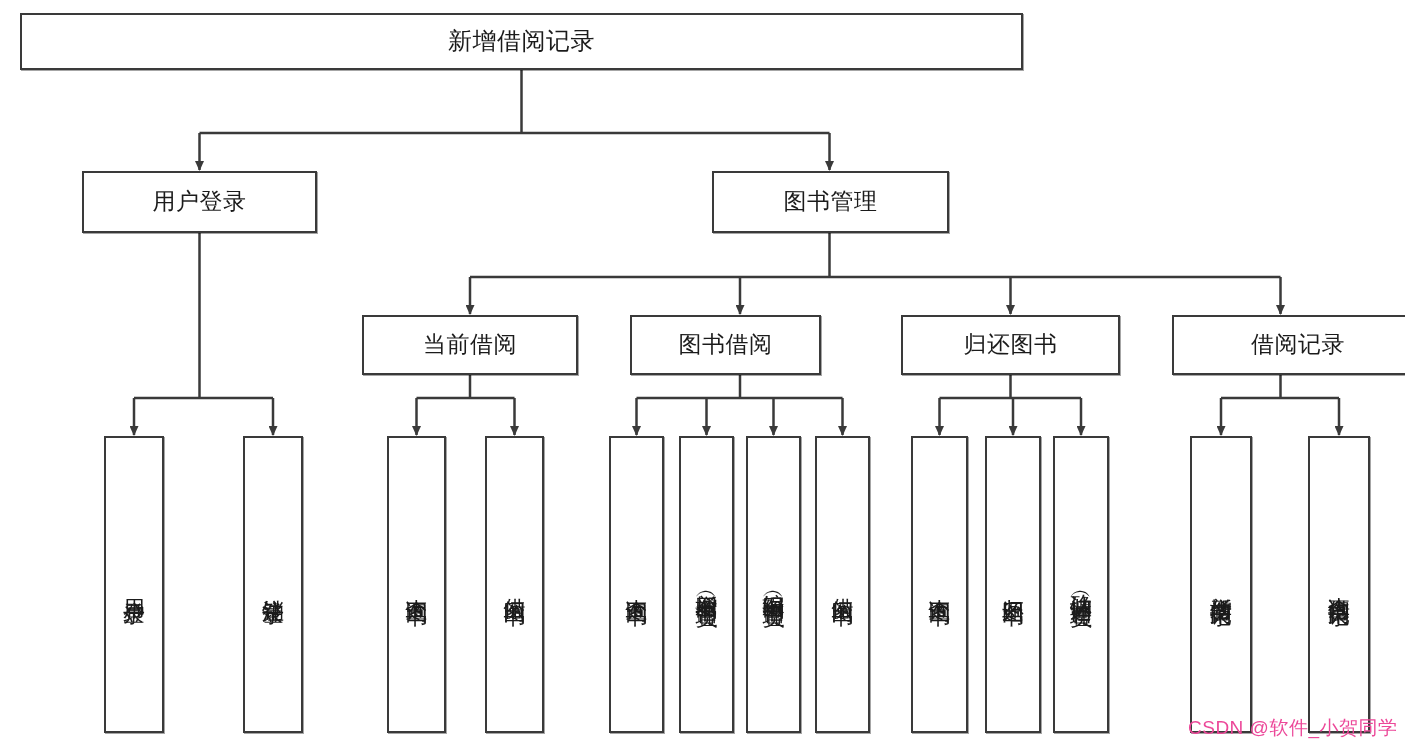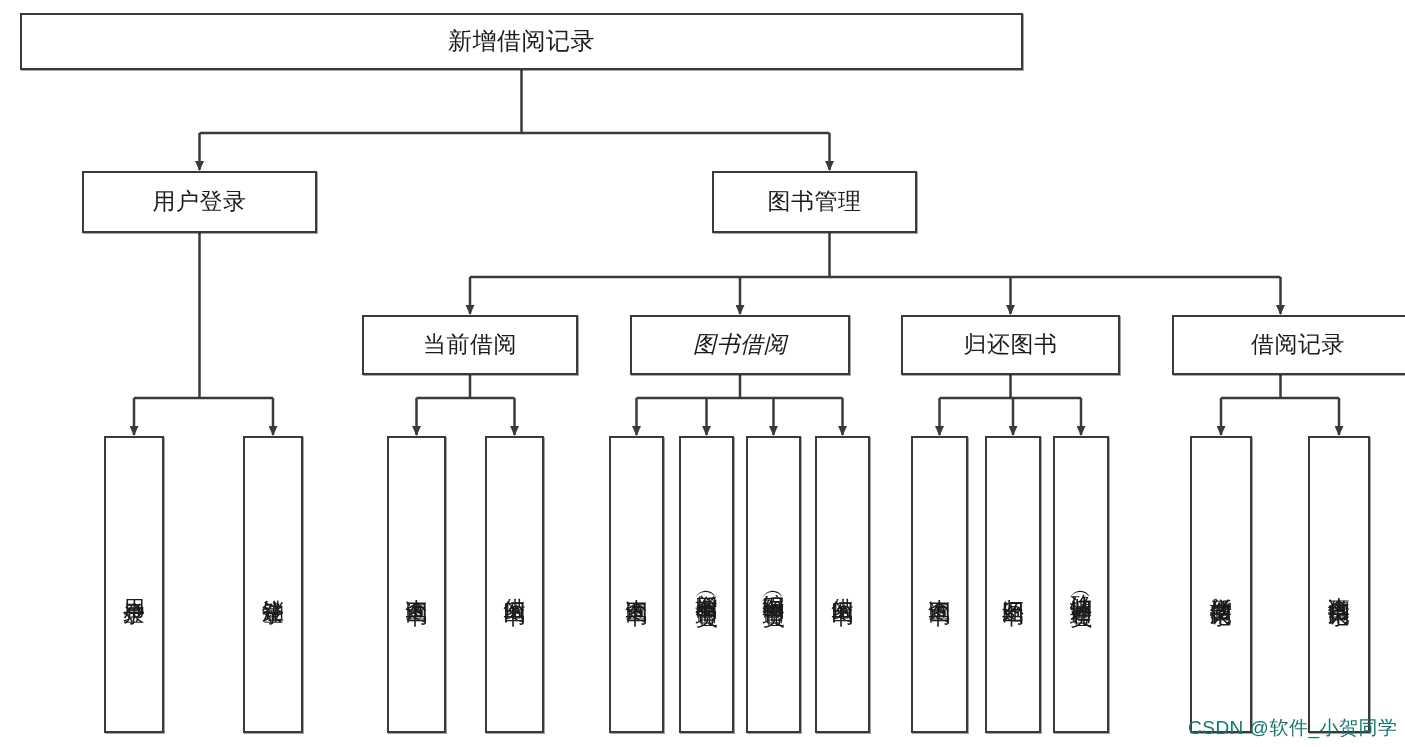--- a/index.html
+++ b/index.html
@@ -57,21 +57,21 @@
     writing-mode: vertical-rl;
     text-orientation: upright;
     font-size: 22px;
     line-height: 1.18;
     letter-spacing: 2px;
     white-space: nowrap;
   }
   .watermark {
     position: absolute;
     font-size: 19px;
-    color: #0f766e;
+    color: #ec4899;
     white-space: nowrap;
     letter-spacing: 0.5px;
   }
 </style>
 </head>
 <body>
 
 <div id="diagram-root">
 
   <svg id="edges-layer" width="1405" height="747" viewBox="0 0 1405 747" xmlns="http://www.w3.org/2000/svg">
@@ -117,27 +117,27 @@
       </g>
   </svg>
 
   <div id="nodes-layer">
       <div class="node horizontal root" style="left: 20px; top: 13px; width: 1003px; height: 57px;">
         <span class="node-label">新增借阅记录</span>
       </div>
       <div class="node horizontal" style="left: 82px; top: 171px; width: 235px; height: 62px;">
         <span class="node-label">用户登录</span>
       </div>
-      <div class="node horizontal" style="left: 712px; top: 171px; width: 205px; height: 62px;">
+      <div class="node horizontal" style="left: 712px; top: 171px; width: 237px; height: 62px;">
         <span class="node-label">图书管理</span>
       </div>
       <div class="node horizontal" style="left: 362px; top: 315px; width: 216px; height: 60px;">
         <span class="node-label">当前借阅</span>
       </div>
-      <div class="node horizontal" style="left: 630px; top: 315px; width: 220px; height: 60px; font-style: italic;">
+      <div class="node horizontal" style="left: 630px; top: 315px; width: 191px; height: 60px;">
         <span class="node-label">图书借阅</span>
       </div>
       <div class="node horizontal" style="left: 901px; top: 315px; width: 219px; height: 60px;">
         <span class="node-label">归还图书</span>
       </div>
       <div class="node horizontal" style="left: 1172px; top: 315px; width: 252px; height: 60px;">
         <span class="node-label">借阅记录</span>
       </div>
       <div class="node vertical" style="left: 104px; top: 436px; width: 60px; height: 297px;">
         <span class="node-label">用户登录</span>

